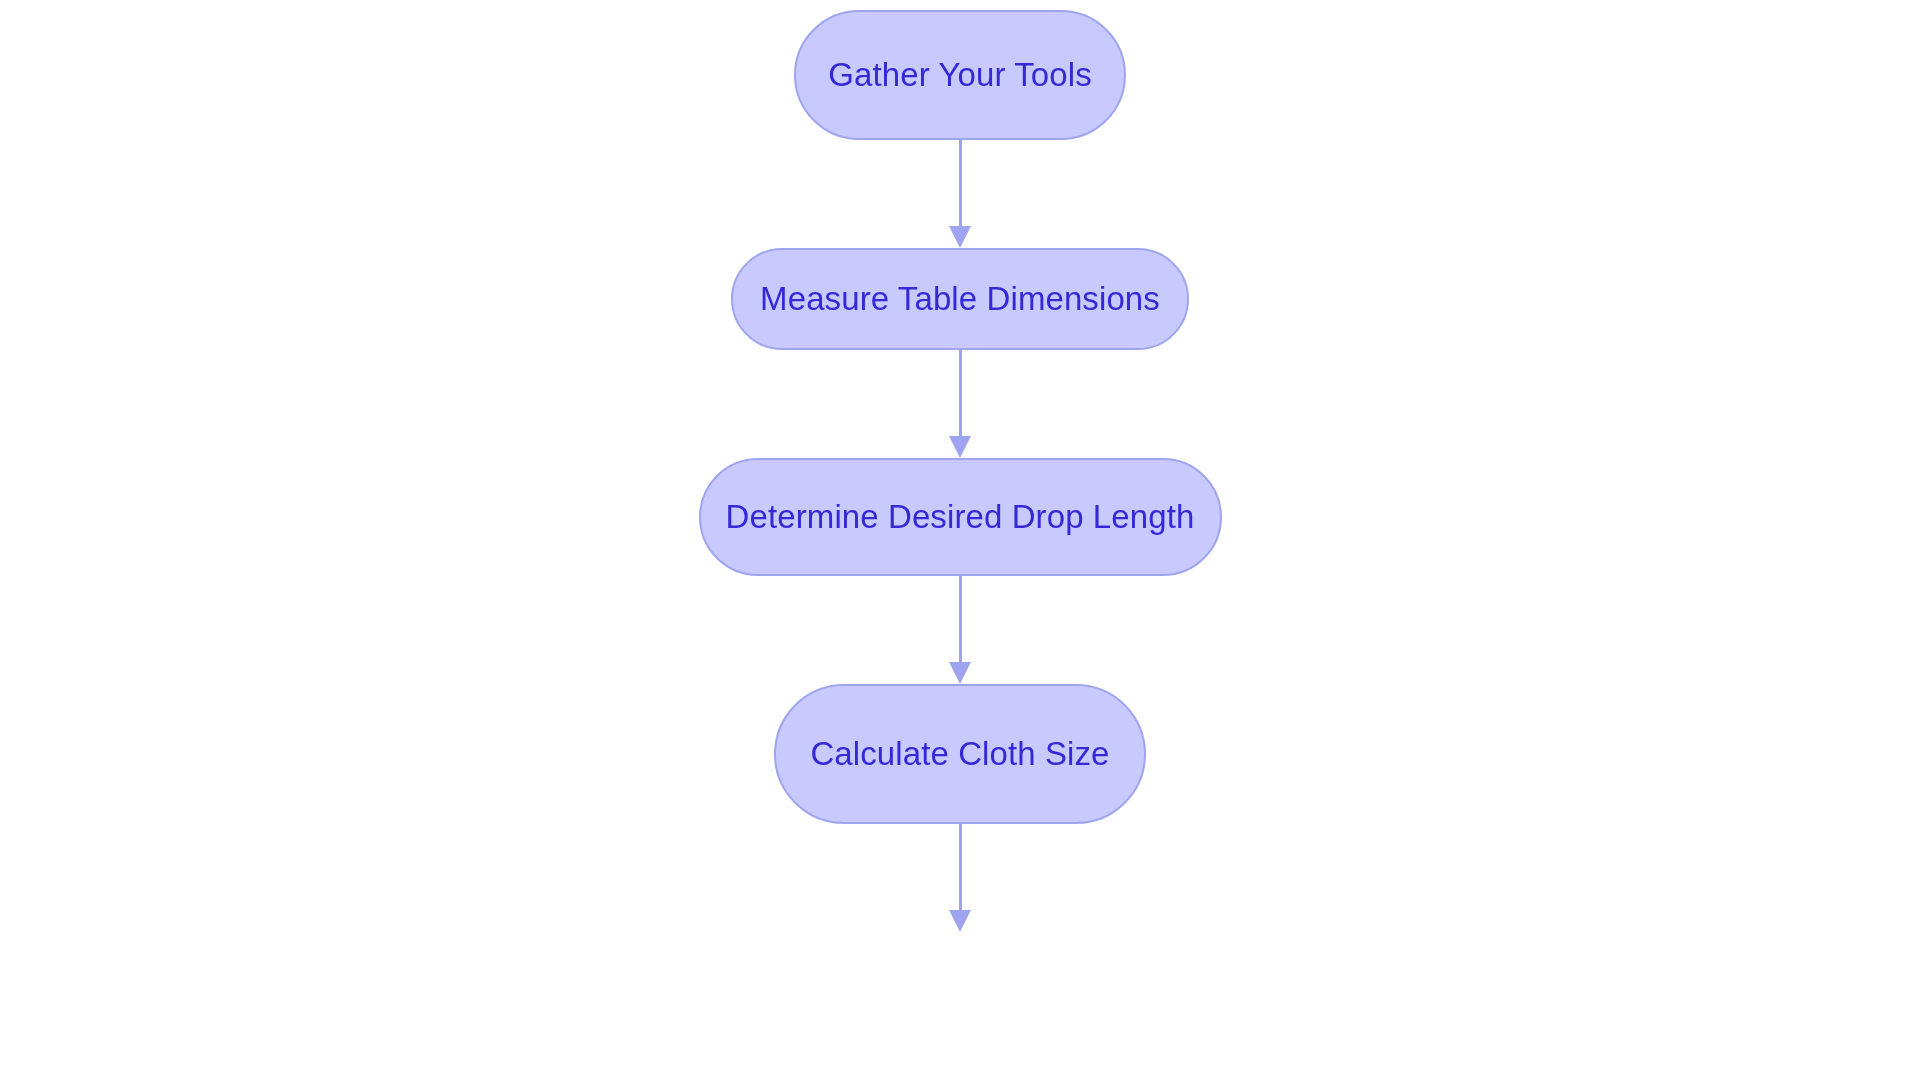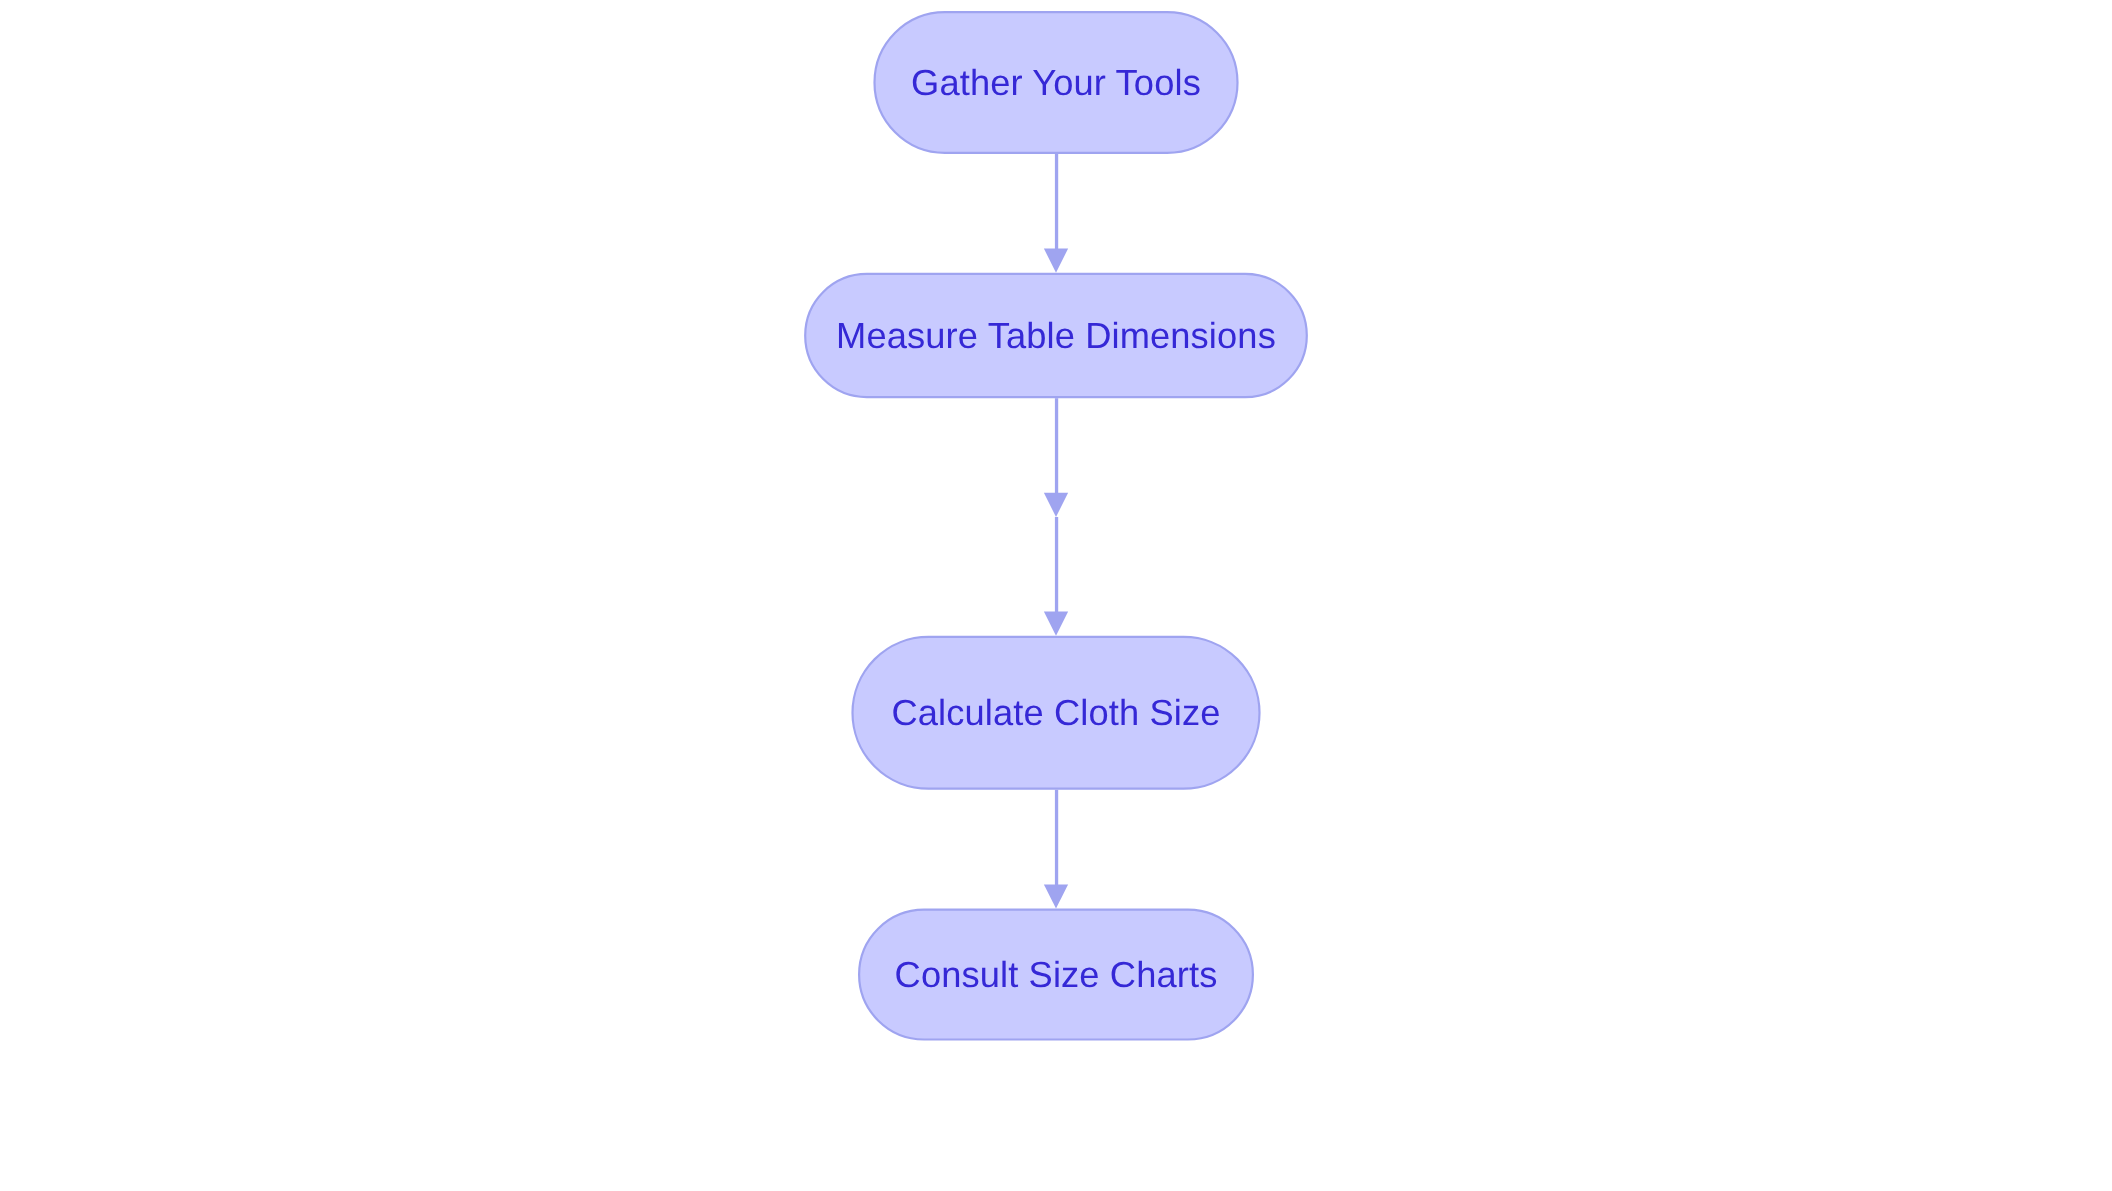--- a/index.html
+++ b/index.html
@@ -69,21 +69,21 @@
     height: 0;
     border-left: 11px solid transparent;
     border-right: 11px solid transparent;
     border-top: 22px solid #9fa4f0;
     margin-top: -1px;
   }
 
   
   .n0 { width: 332px; height: 130px; margin-top: 10px; }
   .c0 { height: 108px; }
-  .n1 { width: 458px; height: 114px; }
+  .n1 { width: 458px; height: 102px; }
   .c1 { height: 108px; }
   .n2 { width: 523px; height: 118px; }
   .c2 { height: 108px; }
   .n3 { width: 372px; height: 140px; }
   .c3 { height: 108px; }
   .n4 { width: 360px; height: 120px; }
 </style>
 </head>
 <body>
 
@@ -101,33 +101,33 @@
 
     <div class="node n1">
       <span class="node-label">Measure Table Dimensions</span>
     </div>
 
     <div class="connector c1">
       <div class="stem"></div>
       <div class="arrow-head"></div>
     </div>
 
+    <div class="node n2">
+      <span class="node-label">Determine Desired Drop Length</span>
+    </div>
 
     <div class="connector c2">
       <div class="stem"></div>
       <div class="arrow-head"></div>
     </div>
 
     <div class="node n3">
       <span class="node-label">Calculate Cloth Size</span>
     </div>
 
     <div class="connector c3">
       <div class="stem"></div>
       <div class="arrow-head"></div>
     </div>
 
-    <div class="node n4">
-      <span class="node-label">Consult Size Charts</span>
-    </div>
 
   </div>
 </div>
 
 </body></html>

